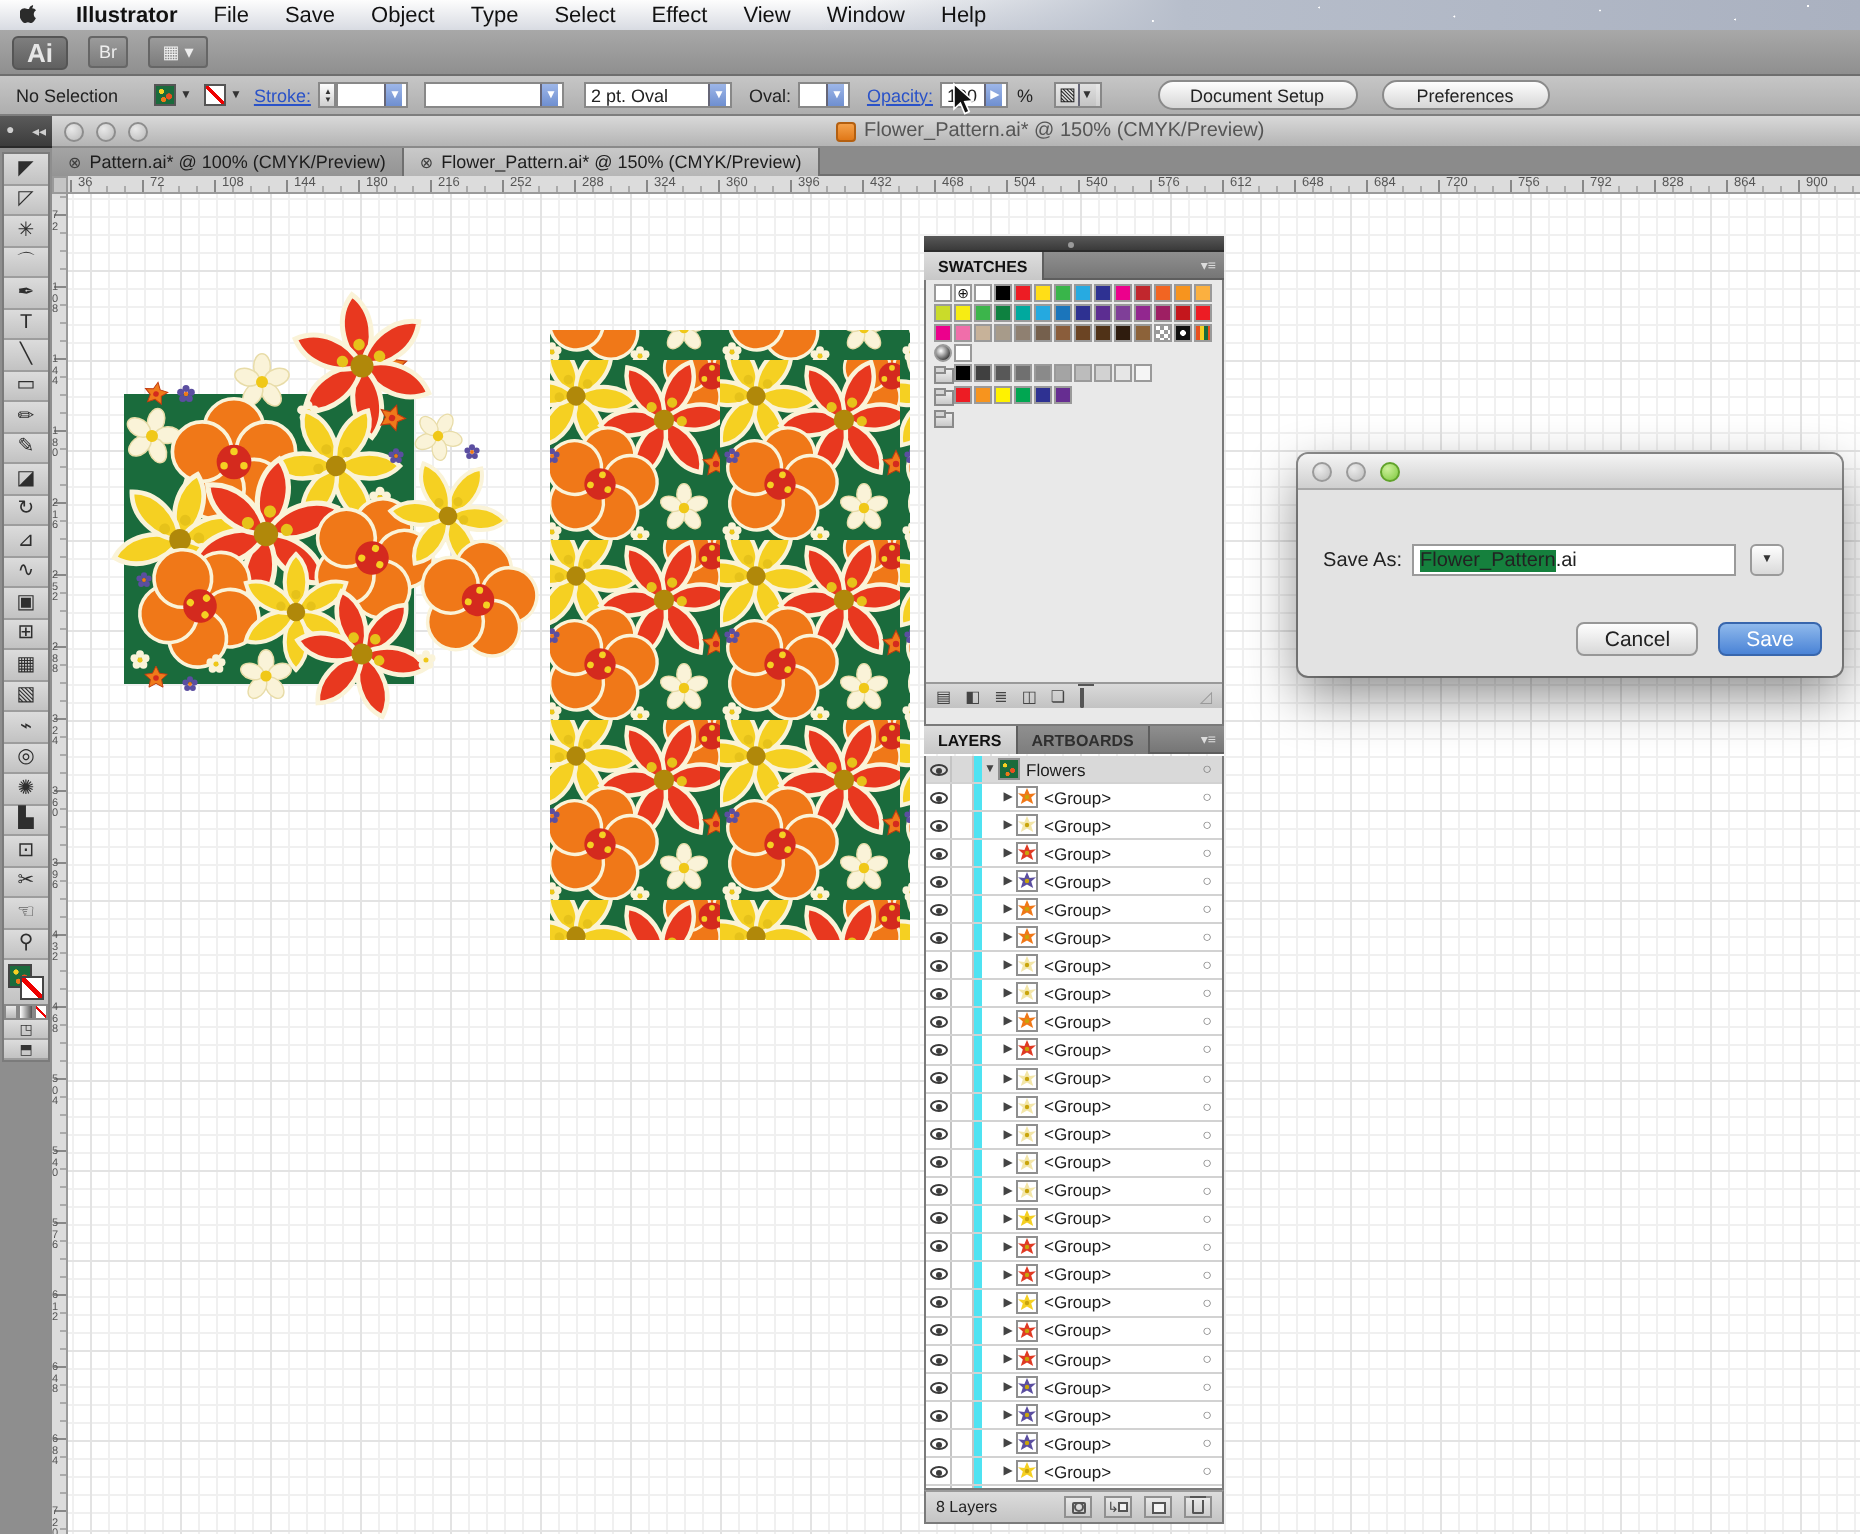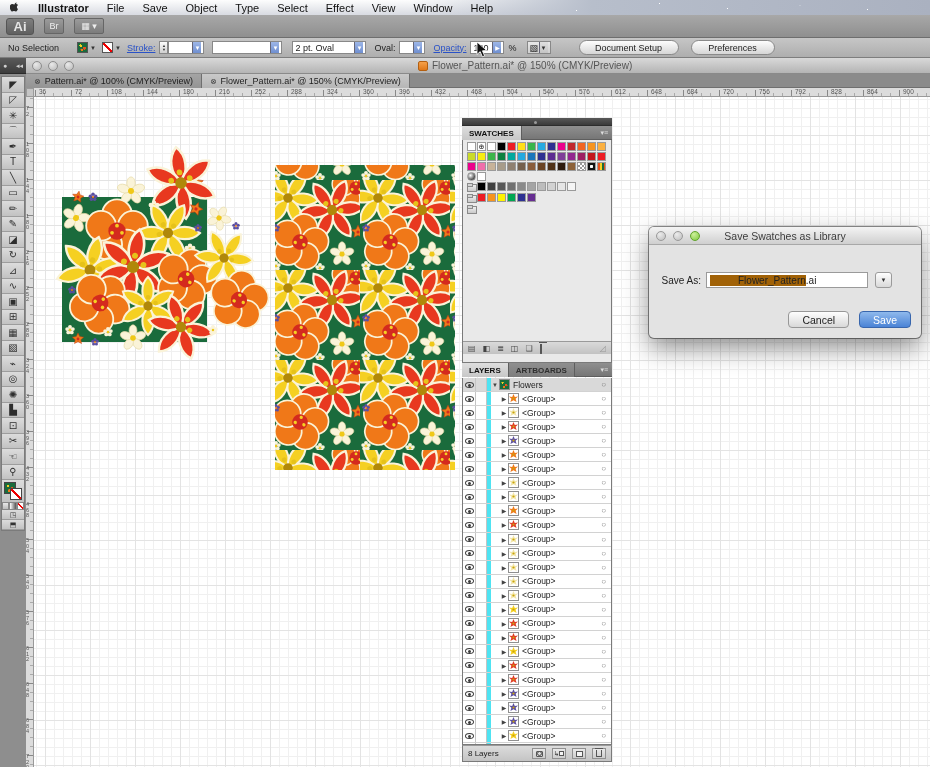--- a/index.html
+++ b/index.html
@@ -186,21 +186,21 @@
     background:linear-gradient(#f4f4f4,#cfcfcf); border-bottom:1px solid #a8a8a8;
     display:flex; align-items:center; position:relative; }
   #dlg-title .t { position:absolute; width:100%; text-align:center; font-size:10.5px; color:#3c3c3c; }
   .dtl { width:10px; height:10px; border-radius:50%; margin-left:7px; z-index:2;
     background:radial-gradient(circle at 35% 30%, #ececec, #bdbdbd); border:1px solid #9a9a9a; }
   .dtl.green { background:radial-gradient(circle at 35% 30%, #cdf09b, #7fc93e); border-color:#61a32b; }
   .dlg-row { position:absolute; left:0; width:100%; display:flex; align-items:center; }
   .dlg-label { width:52px; text-align:right; margin-right:5px; font-size:10px; }
   #saveas-field { width:162px; height:16px; background:#fff; border:1px solid #9a9a9a;
     display:flex; align-items:center; padding-left:3px; font-size:10px; }
-  #fname-sel { background:#a16207;padding-left:28px; }
+  #fname-sel { background:#15803d; }
   #disclose-btn { width:17px; height:16px; margin-left:7px; background:linear-gradient(#fefefe,#d9d9d9);
     border:1px solid #9a9a9a; border-radius:3px; font-size:6px; color:#333;
     display:flex; align-items:center; justify-content:center; }
   #where-select { width:162px; height:16px; background:linear-gradient(#fefefe,#e3e3e3);
     border:1px solid #9a9a9a; border-radius:3px; display:flex; align-items:center; padding:0 4px; gap:4px; font-size:10px;}
   .folder-ico { width:11px; height:8px; background:linear-gradient(#9ec5ec,#5f93cf); border:1px solid #4a7ab2; border-radius:1px; position:relative; }
   .folder-ico::before { content:""; position:absolute; top:-2px; left:0; width:5px; height:2px;
     background:#8ab4e2; border:1px solid #4a7ab2; border-bottom:none; }
   .updown { margin-left:auto; display:flex; flex-direction:column; line-height:4px; font-size:4.5px; color:#444; }
   .dlg-btn { height:17px; padding:0 13px; border-radius:4px; font-size:10.5px;
@@ -1060,21 +1060,20 @@
           </span>
         <span class="f-ico">
             <span class="ico-trash"></span>
           </span>
       </div>
     </div>
   </div>
 
   <div id="dialog" class="abs">
     <div id="dlg-title">
-      <span class="t">Save Swatches as Library</span>
       <span class="dtl"></span>
       <span class="dtl"></span>
       <span class="dtl green"></span>
     </div>
     <div class="dlg-row" style="top:45px">
       <span class="dlg-label">Save As:</span>
       <span id="saveas-field">
         <span id="fname-sel">Flower_Pattern</span>
           <span>.ai</span>
       </span>

